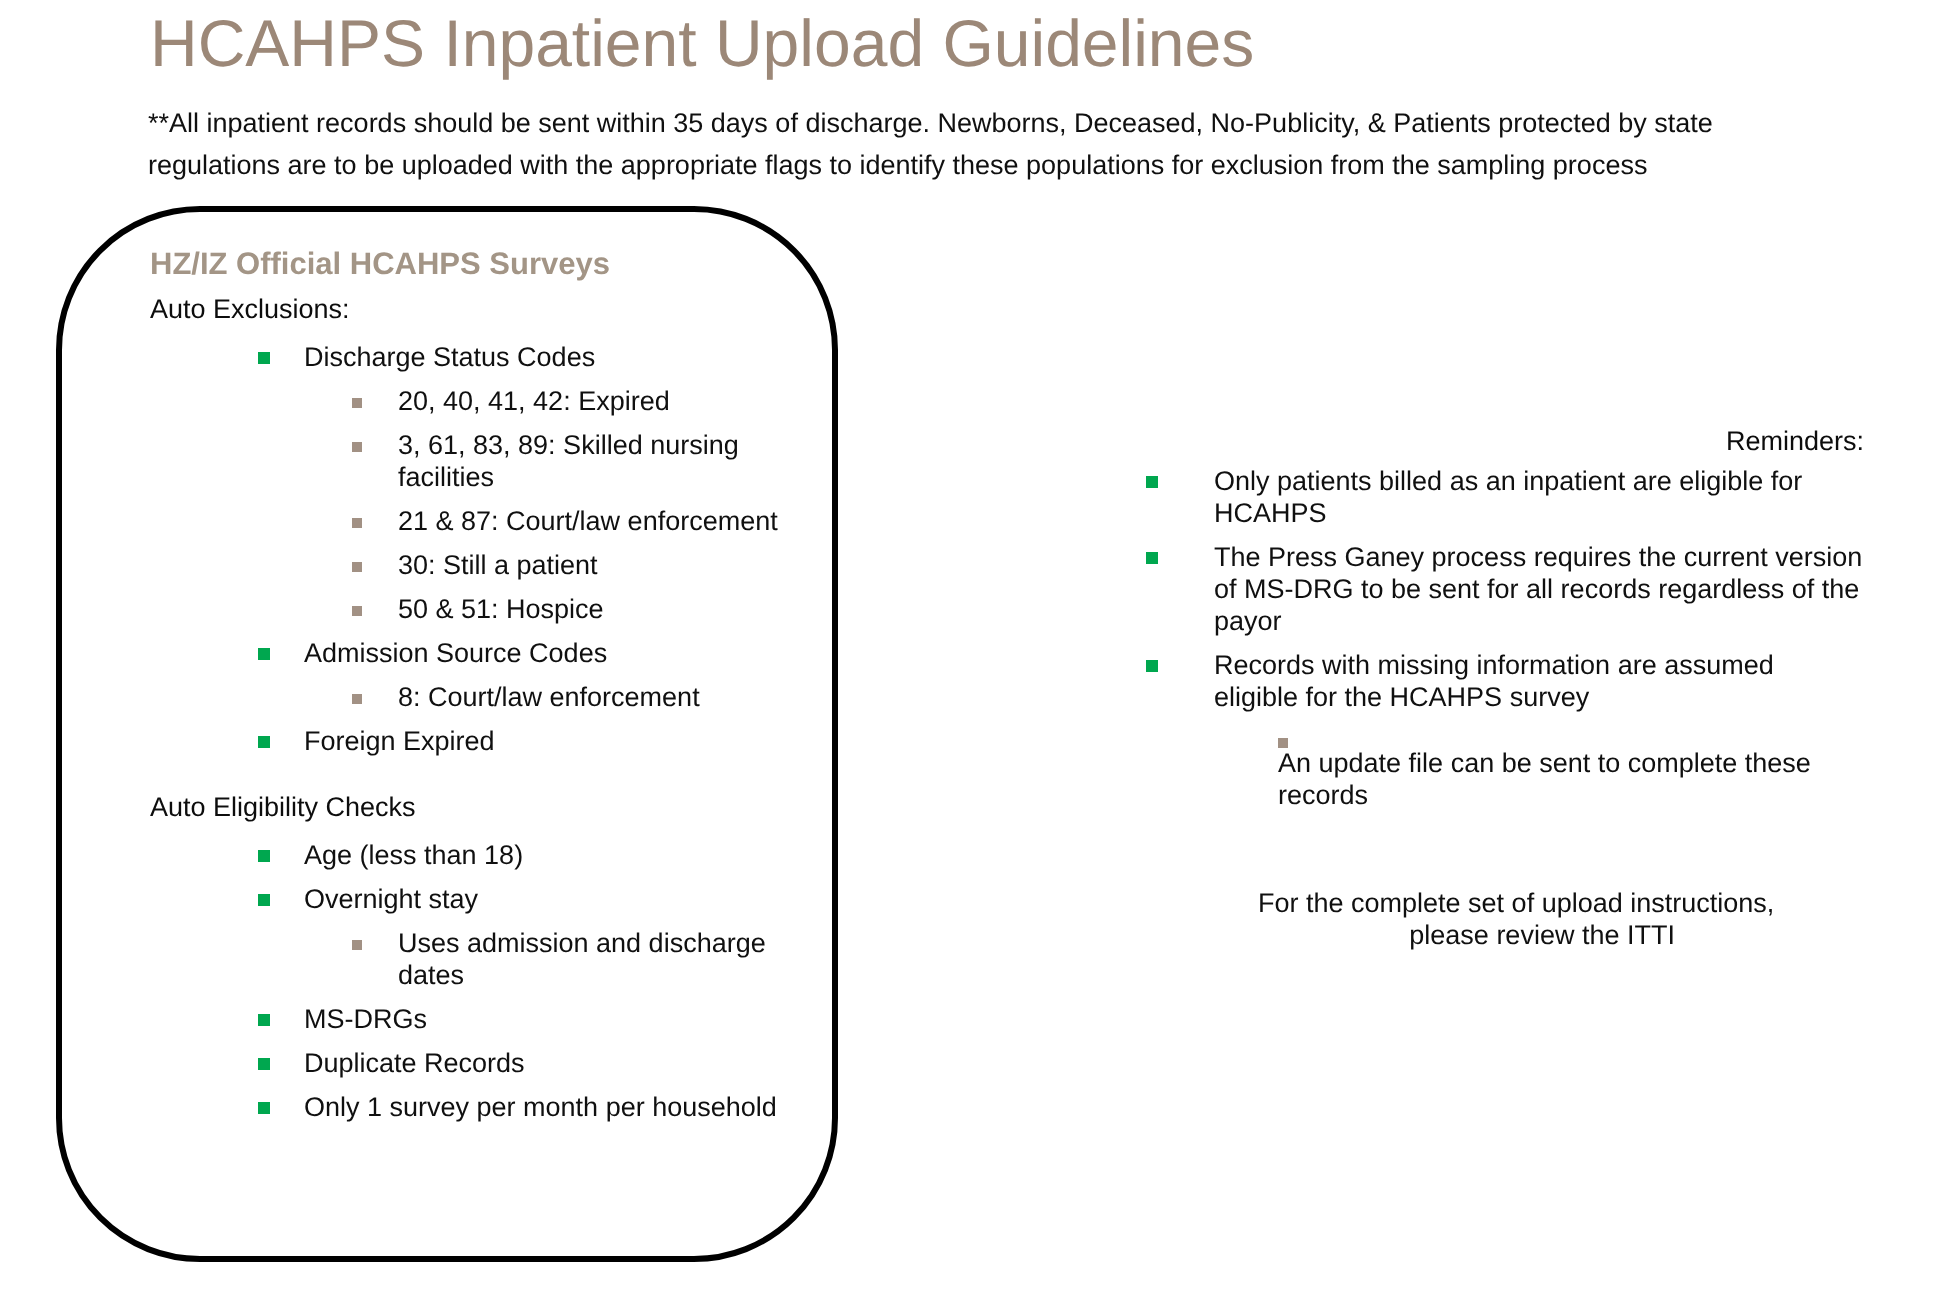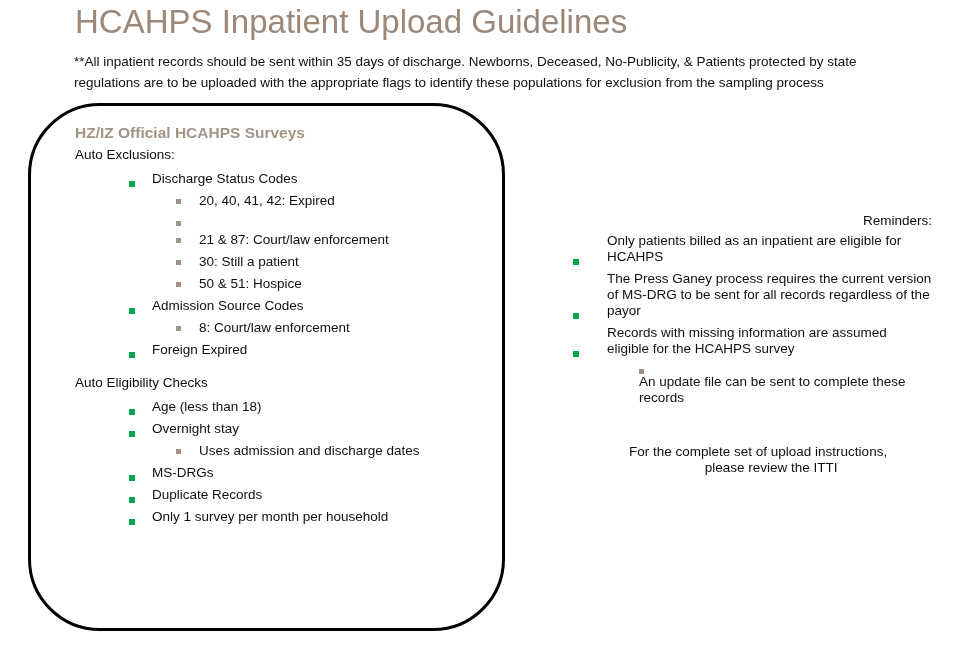--- a/index.html
+++ b/index.html
@@ -10,36 +10,36 @@
   }
   .slide-title{
     position:absolute;left:75px;top:2px;font-size:33px;line-height:40px;
     color:#9c8878;font-weight:400;letter-spacing:0px;white-space:nowrap;
   }
   .intro{
     position:absolute;left:74px;top:51px;width:836px;
     font-size:13.5px;line-height:21px;color:#101010;
   }
   .round-box{
-    position:absolute;left:28px;top:103px;width:477px;height:528px;
+    position:absolute;left:28px;top:103px;width:391px;height:528px;
     box-sizing:border-box;border:3px solid #000;border-radius:72px;
     padding:17px 0 0 44px;overflow:hidden;
   }
   .box-heading{
     font-size:15.5px;line-height:19px;font-weight:700;color:#a39586;
   }
   .section-title{
     font-size:13.5px;line-height:18px;font-weight:400;color:#0d0d0d;margin-top:4px;
   }
   .section-title.second{margin-top:16px;}
   .blist{margin-top:7px;}
   .row{display:flex;align-items:flex-start;font-size:13.5px;line-height:16px;margin-bottom:6px;}
   .row .txt{color:#101010;}
   .sq{flex:none;display:block;}
-  .lvl1{margin-left:54px;align-items:flex-end;}
+  .lvl1{margin-left:54px;}
   .lvl1 .sq{width:6px;height:6px;background:#00a74f;margin:5px 17px 0 0;}
   .lvl2{margin-left:101px;}
   .lvl2 .sq{width:5px;height:5px;background:#a29184;margin:6px 18px 0 0;}
   .reminders{
     position:absolute;left:570px;top:212px;width:362px;
   }
   .rem-heading{
     font-size:13.5px;line-height:18px;font-weight:400;color:#0d0d0d;margin-left:9px;text-align:right;
   }
   .rem-list{margin-top:3px;}
@@ -67,20 +67,21 @@
     <div class="row lvl1">
         <span class="sq"></span>
         <span class="txt">Discharge Status Codes</span>
       </div>
     <div class="row lvl2">
         <span class="sq"></span>
         <span class="txt">20, 40, 41, 42: Expired</span>
       </div>
     <div class="row lvl2">
         <span class="sq"></span>
+        <span class="txt">3, 61, 83, 89: Skilled nursing facilities</span>
       </div>
     <div class="row lvl2">
         <span class="sq"></span>
         <span class="txt">21 &amp; 87: Court/law enforcement</span>
       </div>
     <div class="row lvl2">
         <span class="sq"></span>
         <span class="txt">30: Still a patient</span>
       </div>
     <div class="row lvl2">

